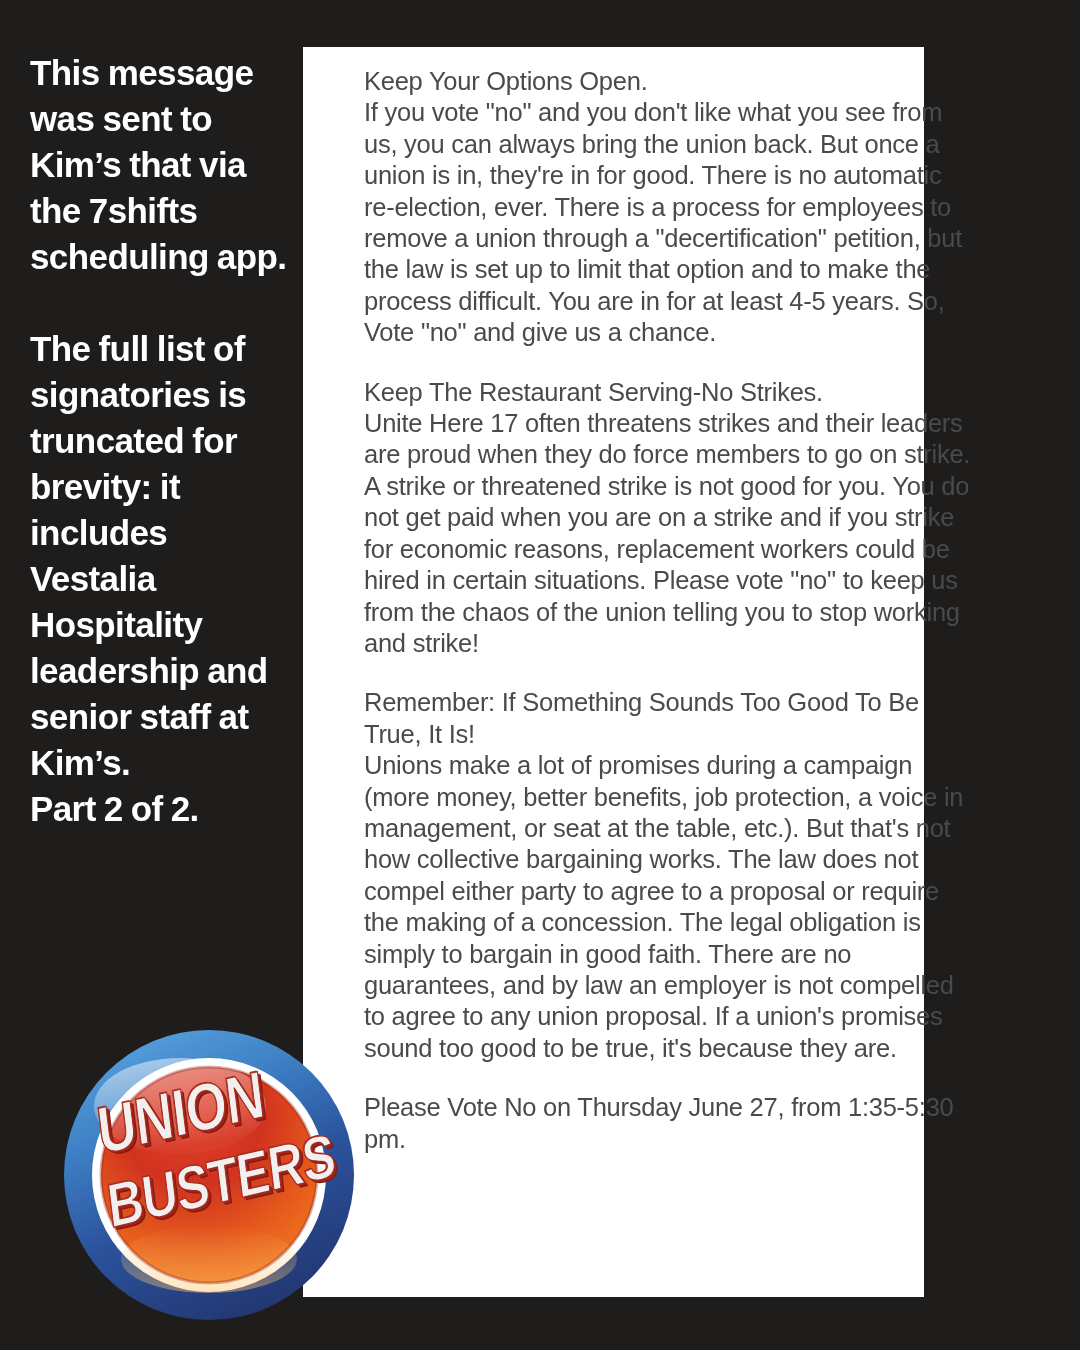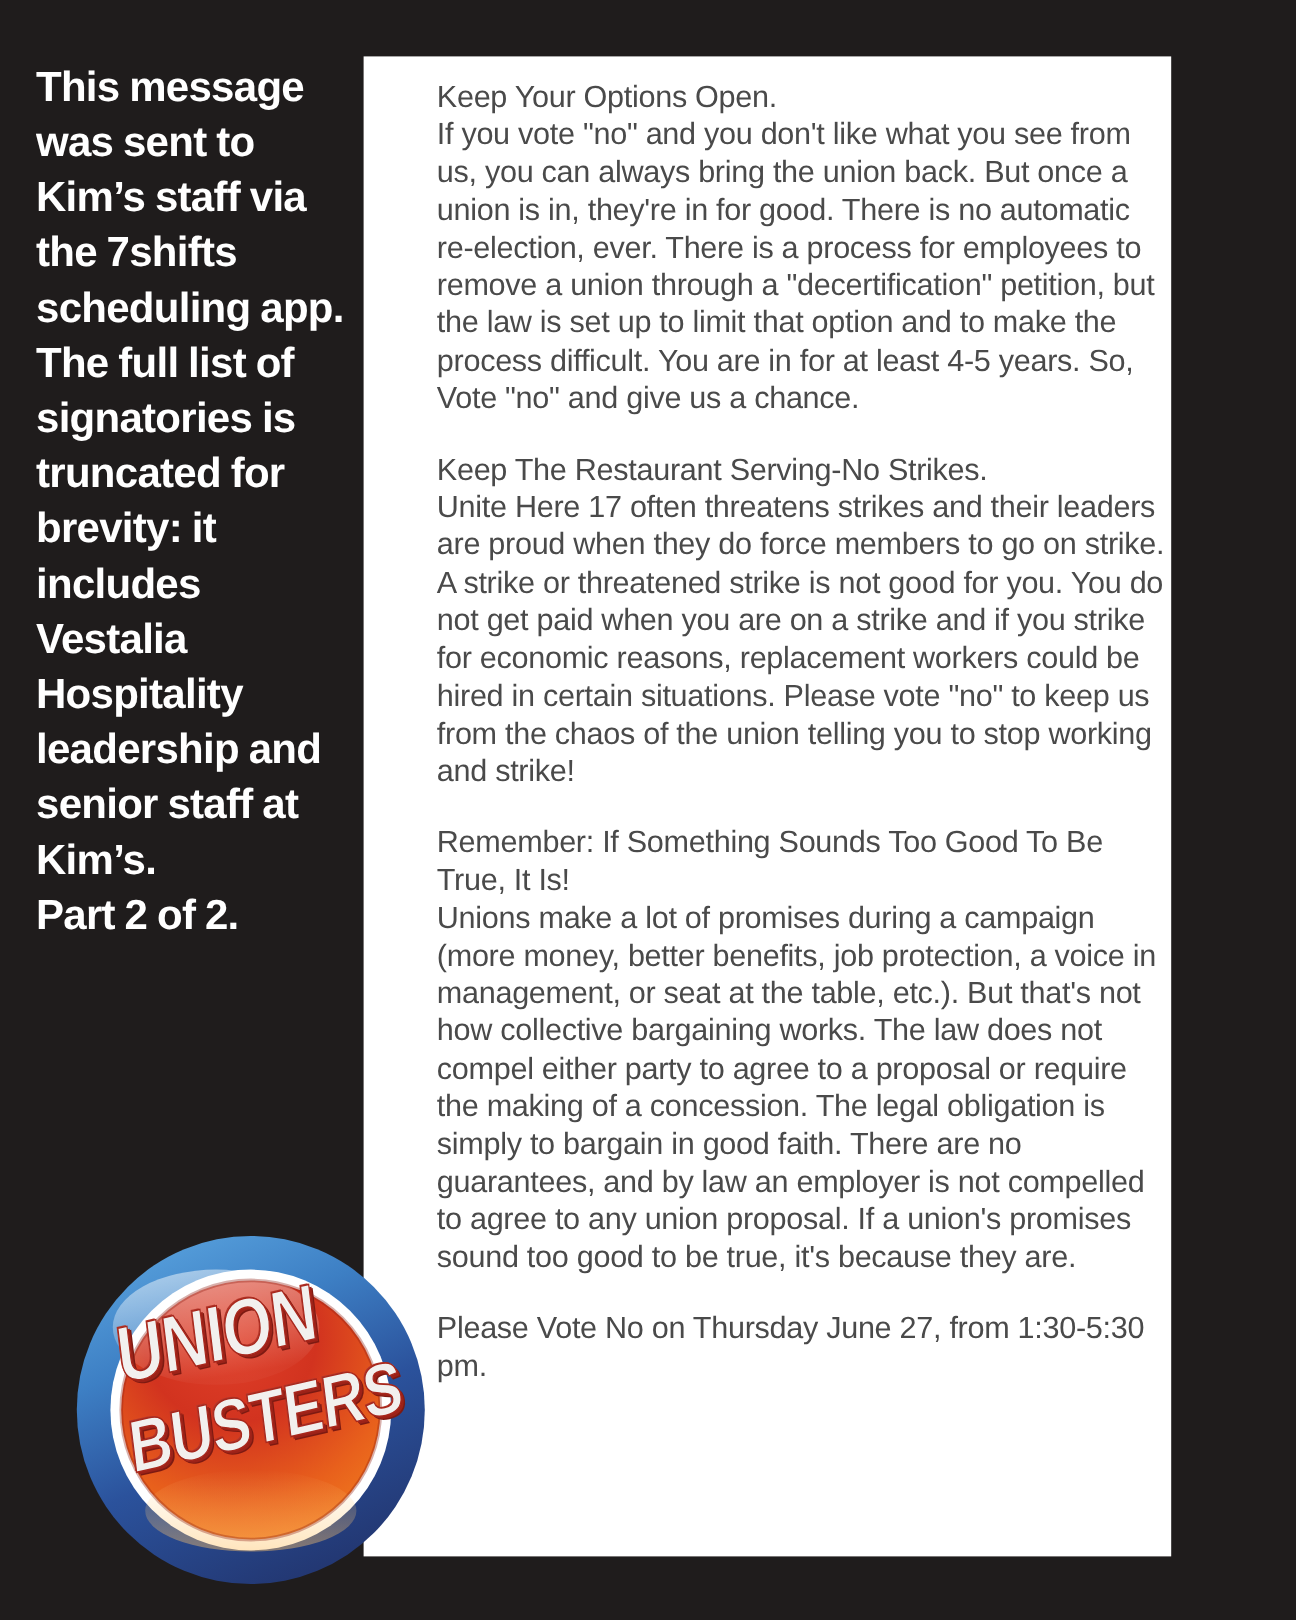--- a/index.html
+++ b/index.html
@@ -22,27 +22,27 @@
     width:262px;
   }
   .sidebar p {
     color:#ffffff;
     font-size:35px;
     font-weight:bold;
     line-height:46px;
     letter-spacing:-0.6px;
     word-spacing:-1px;
   }
-  .sidebar p.gap { }
+  .sidebar p.gap { margin-top:46px; }
 
   
   .card {
     position:absolute;
     left:303px; top:47px;
-    width:673px; height:1250px;
+    width:621px; height:1250px;
     background:#ffffff;
   }
   .card-inner {
     position:absolute;
     left:61px; top:19px;
     width:612px;
   }
   .card-inner p {
     color:#4a4a4a;
     font-size:25.5px;
@@ -88,30 +88,30 @@
     transform:rotate(-13deg) skewX(-6deg) scaleY(1.22);
     transform-origin:left center;
   }
 </style>
 </head>
 <body>
 
 <div class="canvas">
 
   <div class="sidebar">
-    <p>This message was sent to Kim’s staff via the 7shifts scheduling app.</p>
+    <p>This message was sent to Kim’s that via the 7shifts scheduling app.</p>
     <p class="gap">The full list of signatories is truncated for brevity: it includes Vestalia Hospitality leadership and senior staff at Kim’s.<br>Part 2 of 2.</p>
   </div>
 
   <div class="card">
     <div class="card-inner">
       <p>Keep Your Options Open.<br>If you vote "no" and you don't like what you see from us, you can always bring the union back. But once a union is in, they're in for good. There is no automatic re-election, ever. There is a process for employees to remove a union through a "decertification" petition, but the law is set up to limit that option and to make the process difficult. You are in for at least 4-5 years. So, Vote "no" and give us a chance.</p>
       <p>Keep The Restaurant Serving-No Strikes.<br>Unite Here 17 often threatens strikes and their leaders are proud when they do force members to go on strike. A strike or threatened strike is not good for you. You do not get paid when you are on a strike and if you strike for economic reasons, replacement workers could be hired in certain situations. Please vote "no" to keep us from the chaos of the union telling you to stop working and strike!</p>
       <p>Remember: If Something Sounds Too Good To Be True, It Is!<br>Unions make a lot of promises during a campaign (more money, better benefits, job protection, a voice in management, or seat at the table, etc.). But that's not how collective bargaining works. The law does not compel either party to agree to a proposal or require the making of a concession. The legal obligation is simply to bargain in good faith. There are no guarantees, and by law an employer is not compelled to agree to any union proposal. If a union's promises sound too good to be true, it's because they are.</p>
-      <p>Please Vote No on Thursday June 27, from 1:30-5:30 pm.</p>
+      <p>Please Vote No on Thursday June 27, from 1:35-5:30 pm.</p>
     </div>
   </div>
 
   <div class="badge">
     <svg viewBox="0 0 294 294" xmlns="http://www.w3.org/2000/svg" aria-hidden="true">
       <defs>
         <linearGradient id="ringGrad" x1="0.25" y1="0" x2="0.7" y2="1">
           <stop offset="0" stop-color="#57a0dc"></stop>
           <stop offset="0.28" stop-color="#3d7fc4"></stop>
           <stop offset="0.58" stop-color="#2b529c"></stop>

